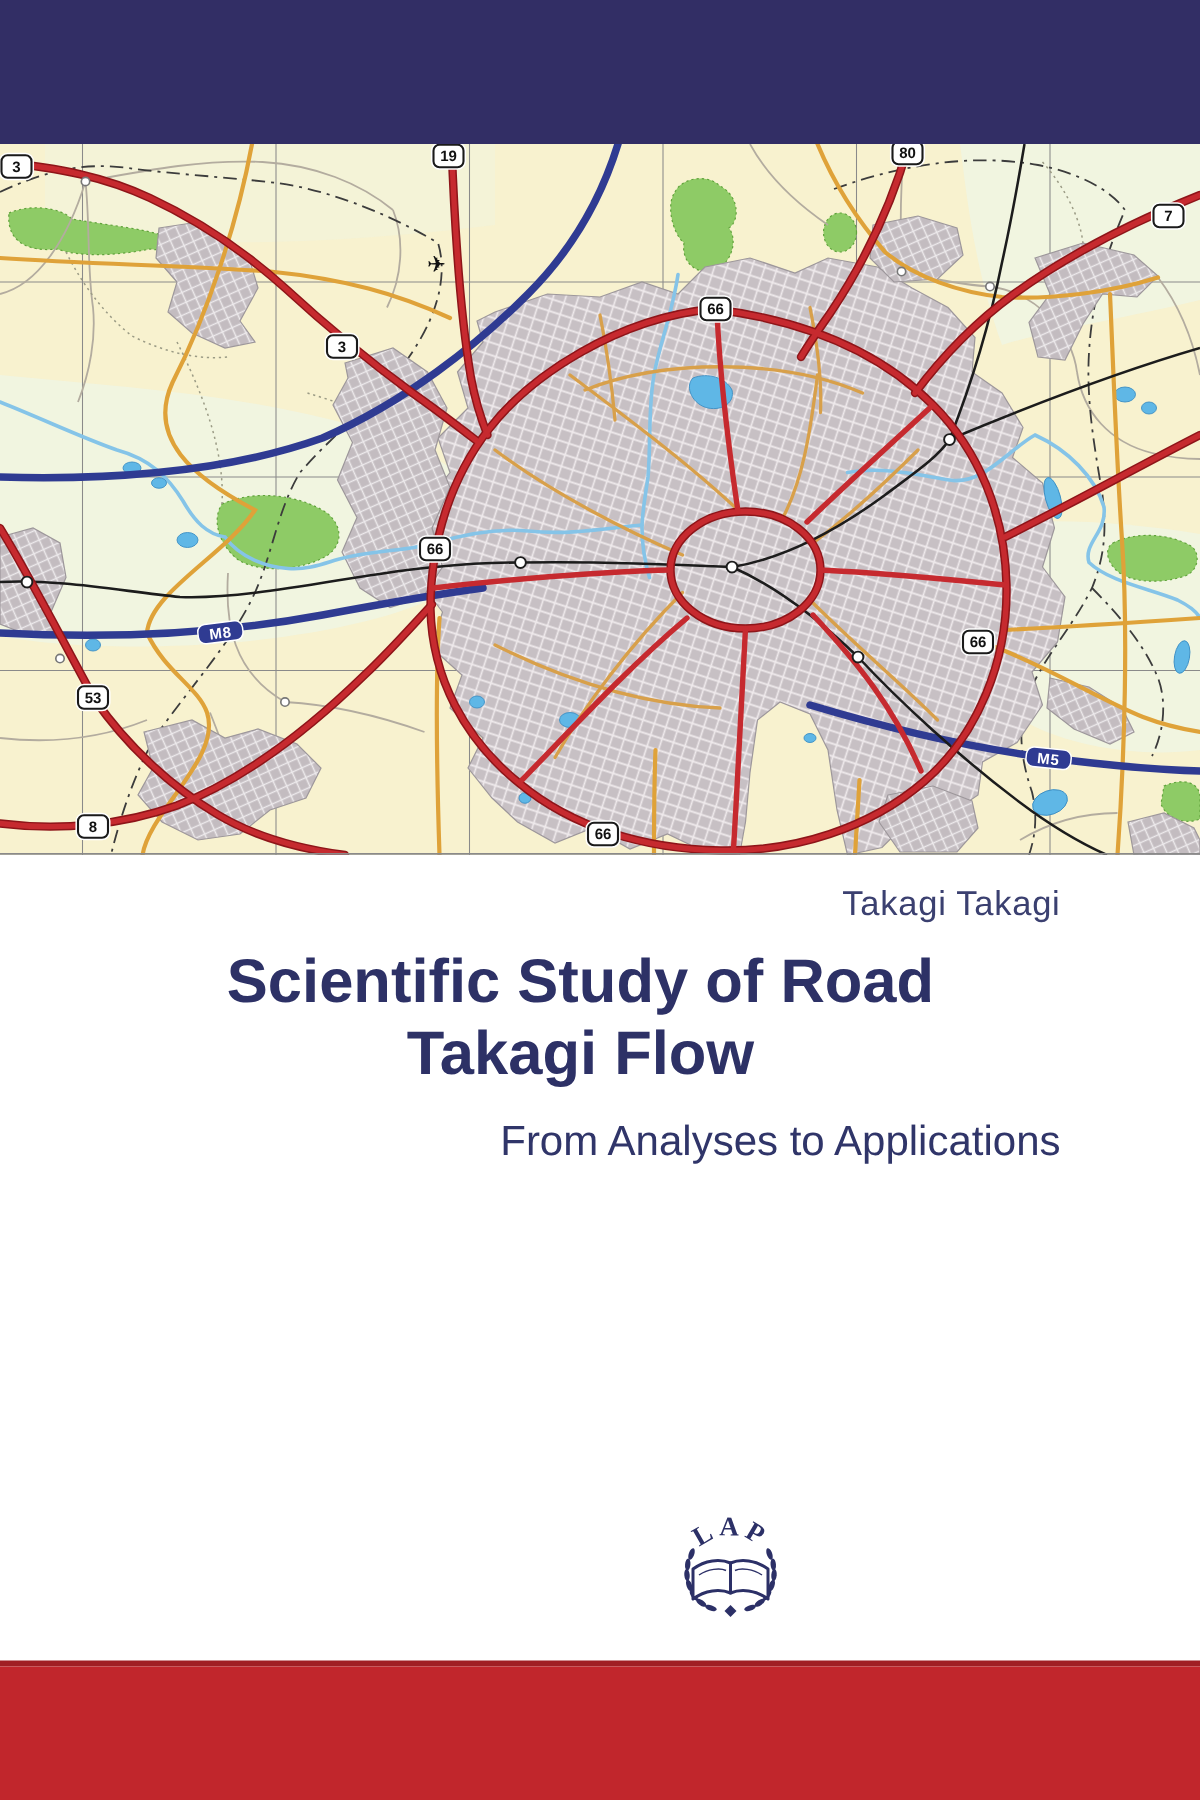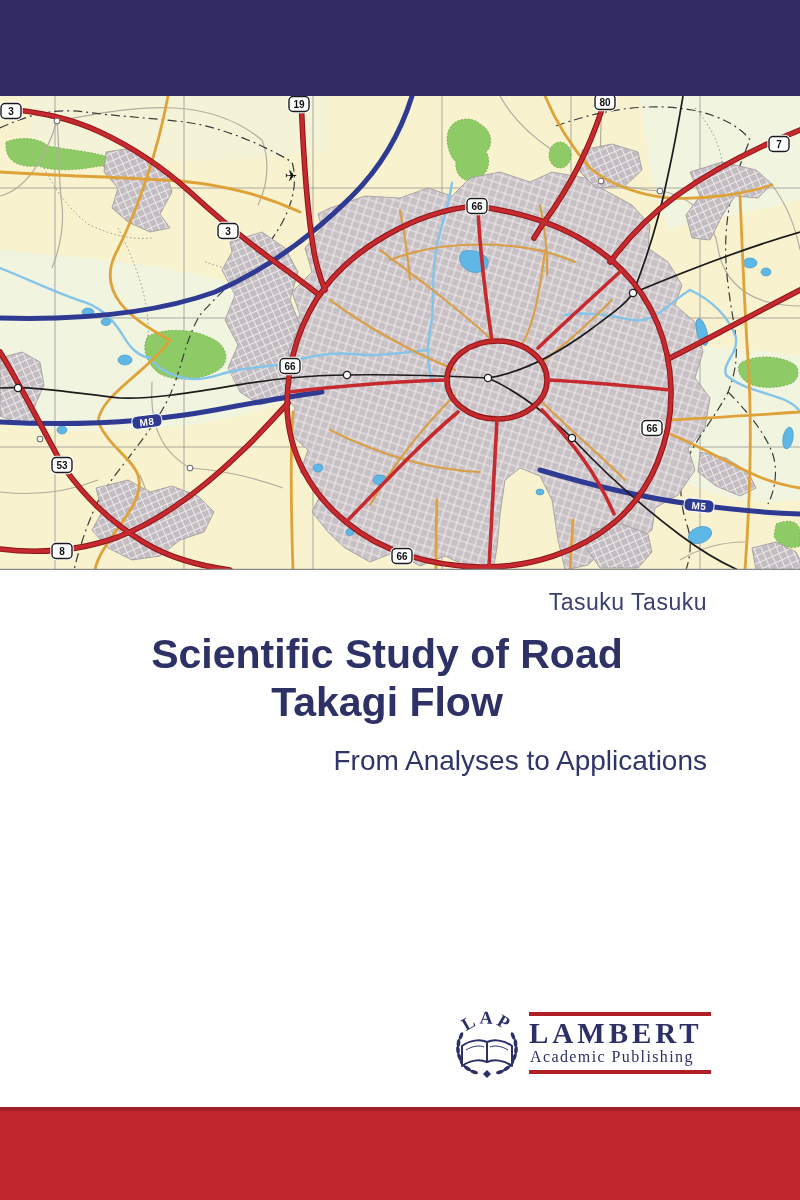--- a/index.html
+++ b/index.html
@@ -293,21 +293,21 @@
         <rect x="-10" y="-7.5" width="20" height="15" rx="4" fill="#fff" stroke="#fff" stroke-width="3.4"></rect>
         <rect x="-10" y="-7.5" width="20" height="15" rx="4" fill="#fff" stroke="#1a1a1a" stroke-width="1.4"></rect>
         <text text-anchor="middle" dy="3.6">8</text>
       </g>
     </g>
 
     <line x1="0" y1="569.3" x2="800" y2="569.3" stroke="#8a8a8a" stroke-width="1.2"></line>
   </svg>
   </div>
 
-  <div class="author">Tasuku Tasuku</div>
+  <div class="author">Takagi Takagi</div>
   <h1 class="title"><span>Scientific Study of Road</span><br>
     <span>Takagi Flow</span></h1>
   <div class="subtitle">From Analyses to Applications</div>
 
   <div class="logo">
     <svg class="logo-emblem" width="72" height="72" viewBox="0 0 72 72">
       <defs>
           <path id="lapArc" d="M 13,29 A 29 29 0 0 1 59,29"></path>
         </defs>
       <g fill="#2c3067">
@@ -332,23 +332,17 @@
         <path d="M 61,40 C 53,34 43,33 36,36 L 36,56 C 43,53 53,54 61,60 Z"></path>
       </g>
       <g stroke="#2c3067" stroke-width="1" fill="none">
         <path d="M 15,44 C 21,40 29,39 33,41"></path>
         <path d="M 39,41 C 43,39 51,40 57,44"></path>
       </g>
       <text font-family="Liberation Serif, serif" font-weight="bold" font-size="18" fill="#2c3067" letter-spacing="3">
         <textPath href="#lapArc" startOffset="50%" text-anchor="middle">LAP</textPath>
       </text>
     </svg>
-    <div class="logo-right">
-      <div class="logo-rule"></div>
-      <div class="logo-name">LAMBERT</div>
-      <div class="logo-tagline">Academic Publishing</div>
-      <div class="logo-rule"></div>
-    </div>
   </div>
 
   <div class="bar-dark"></div>
   <div class="bar-red"></div>
 </div>
 
 </body></html>

